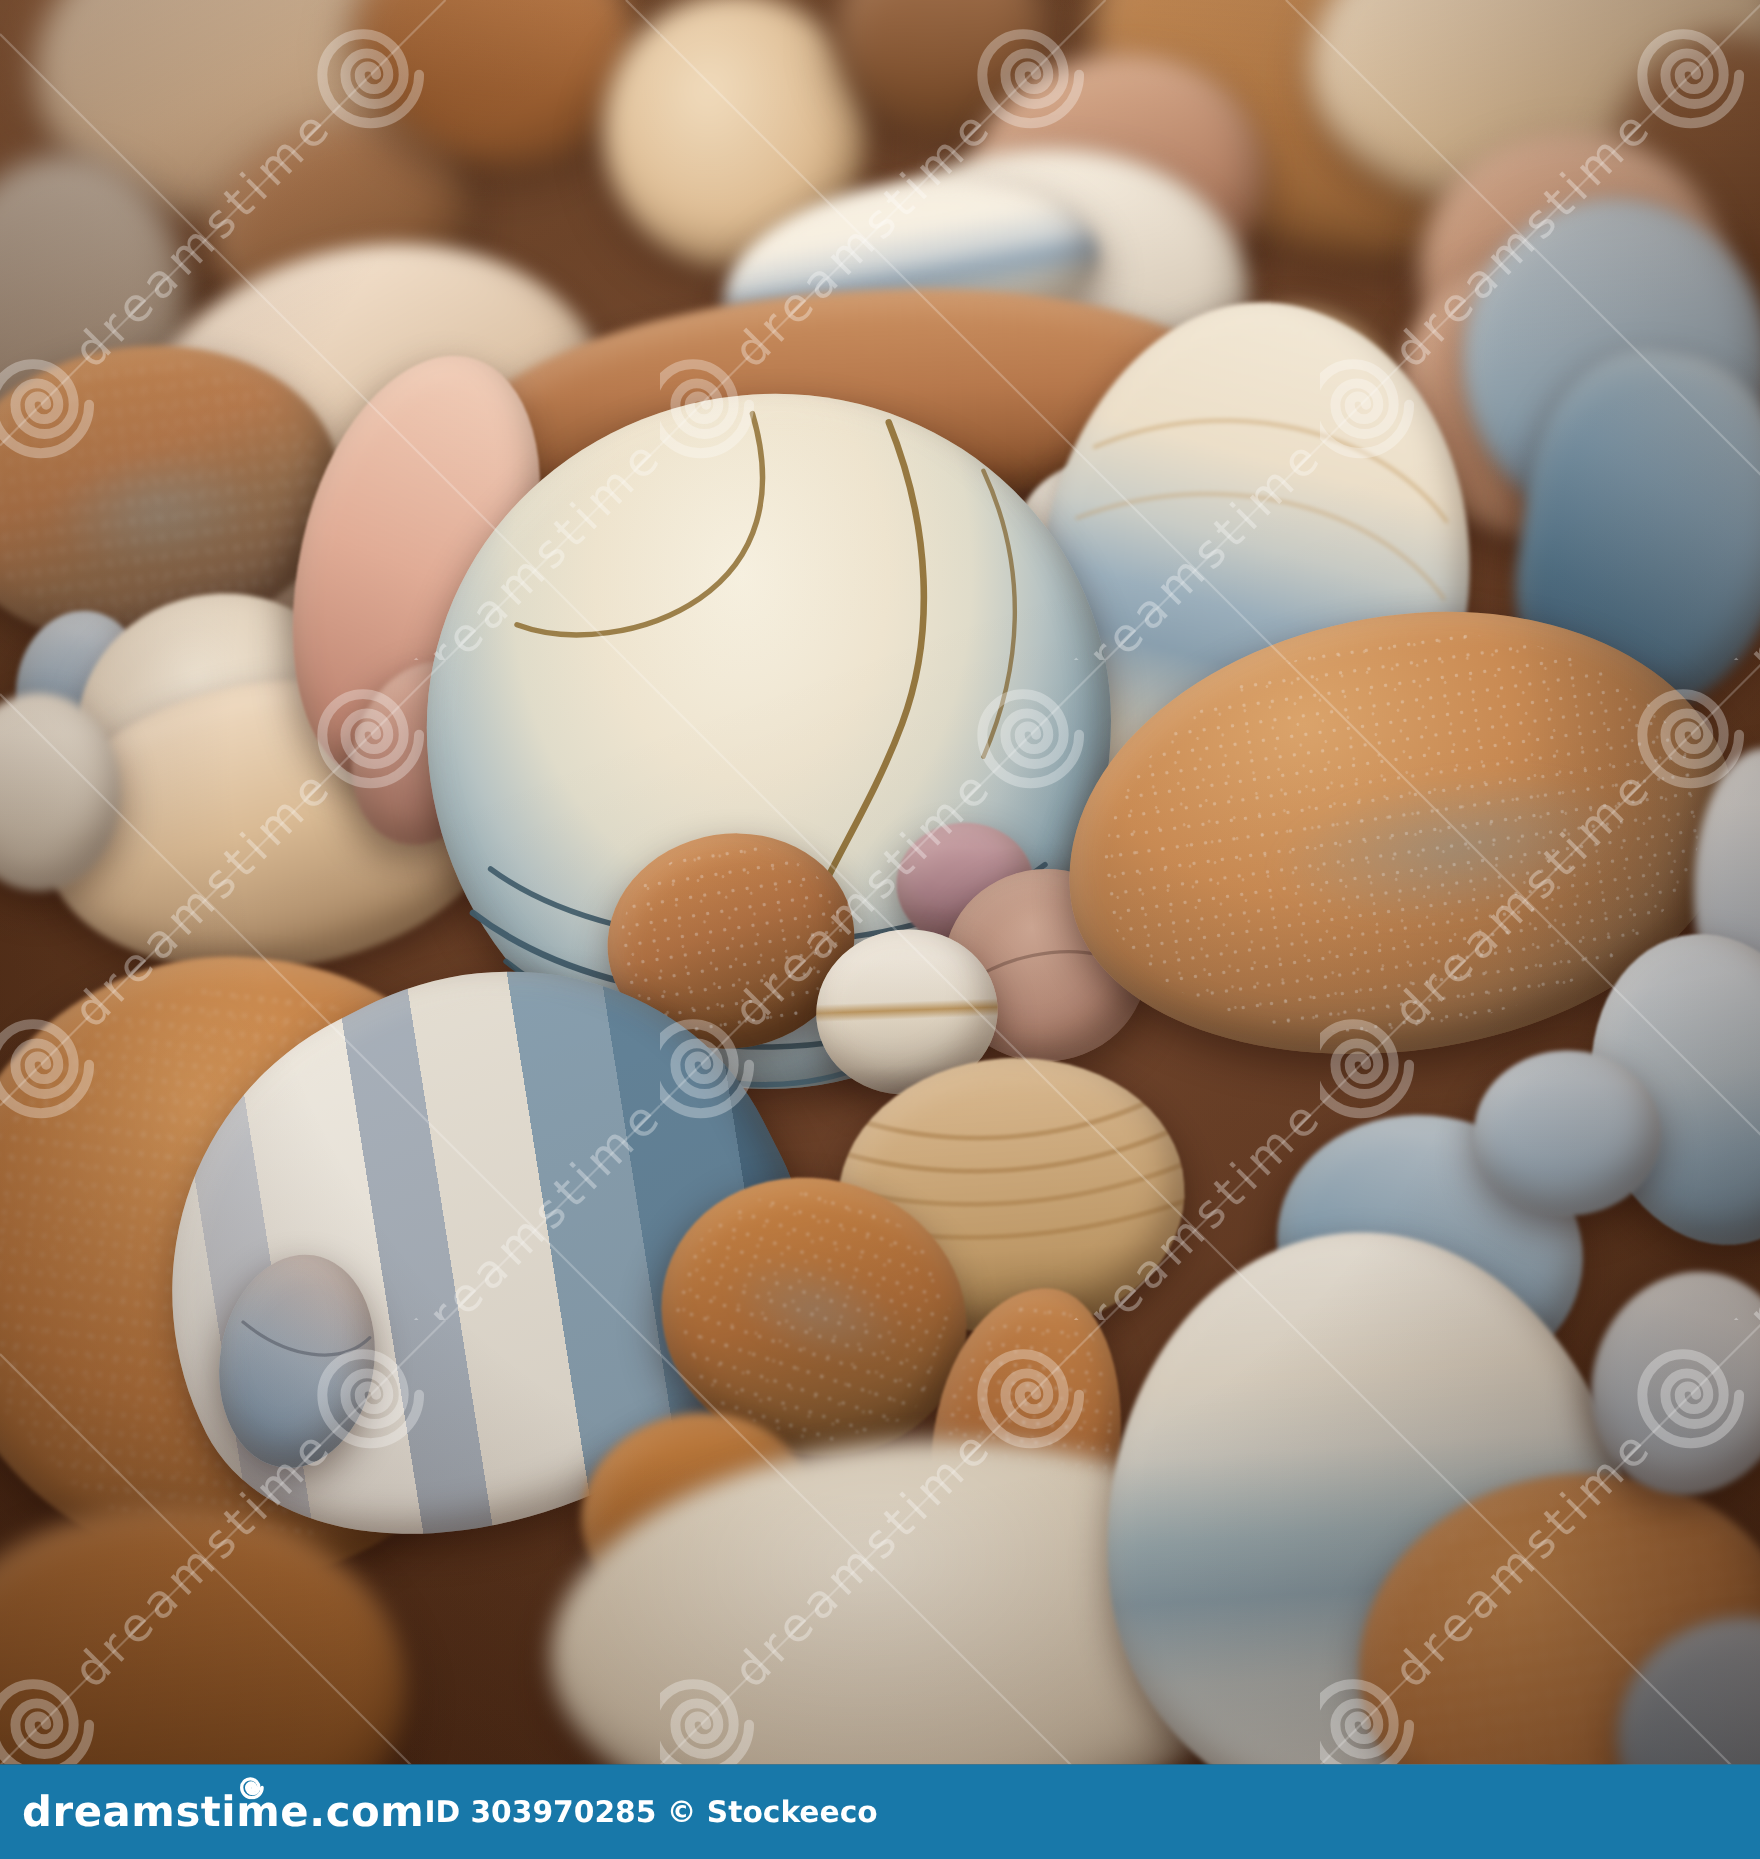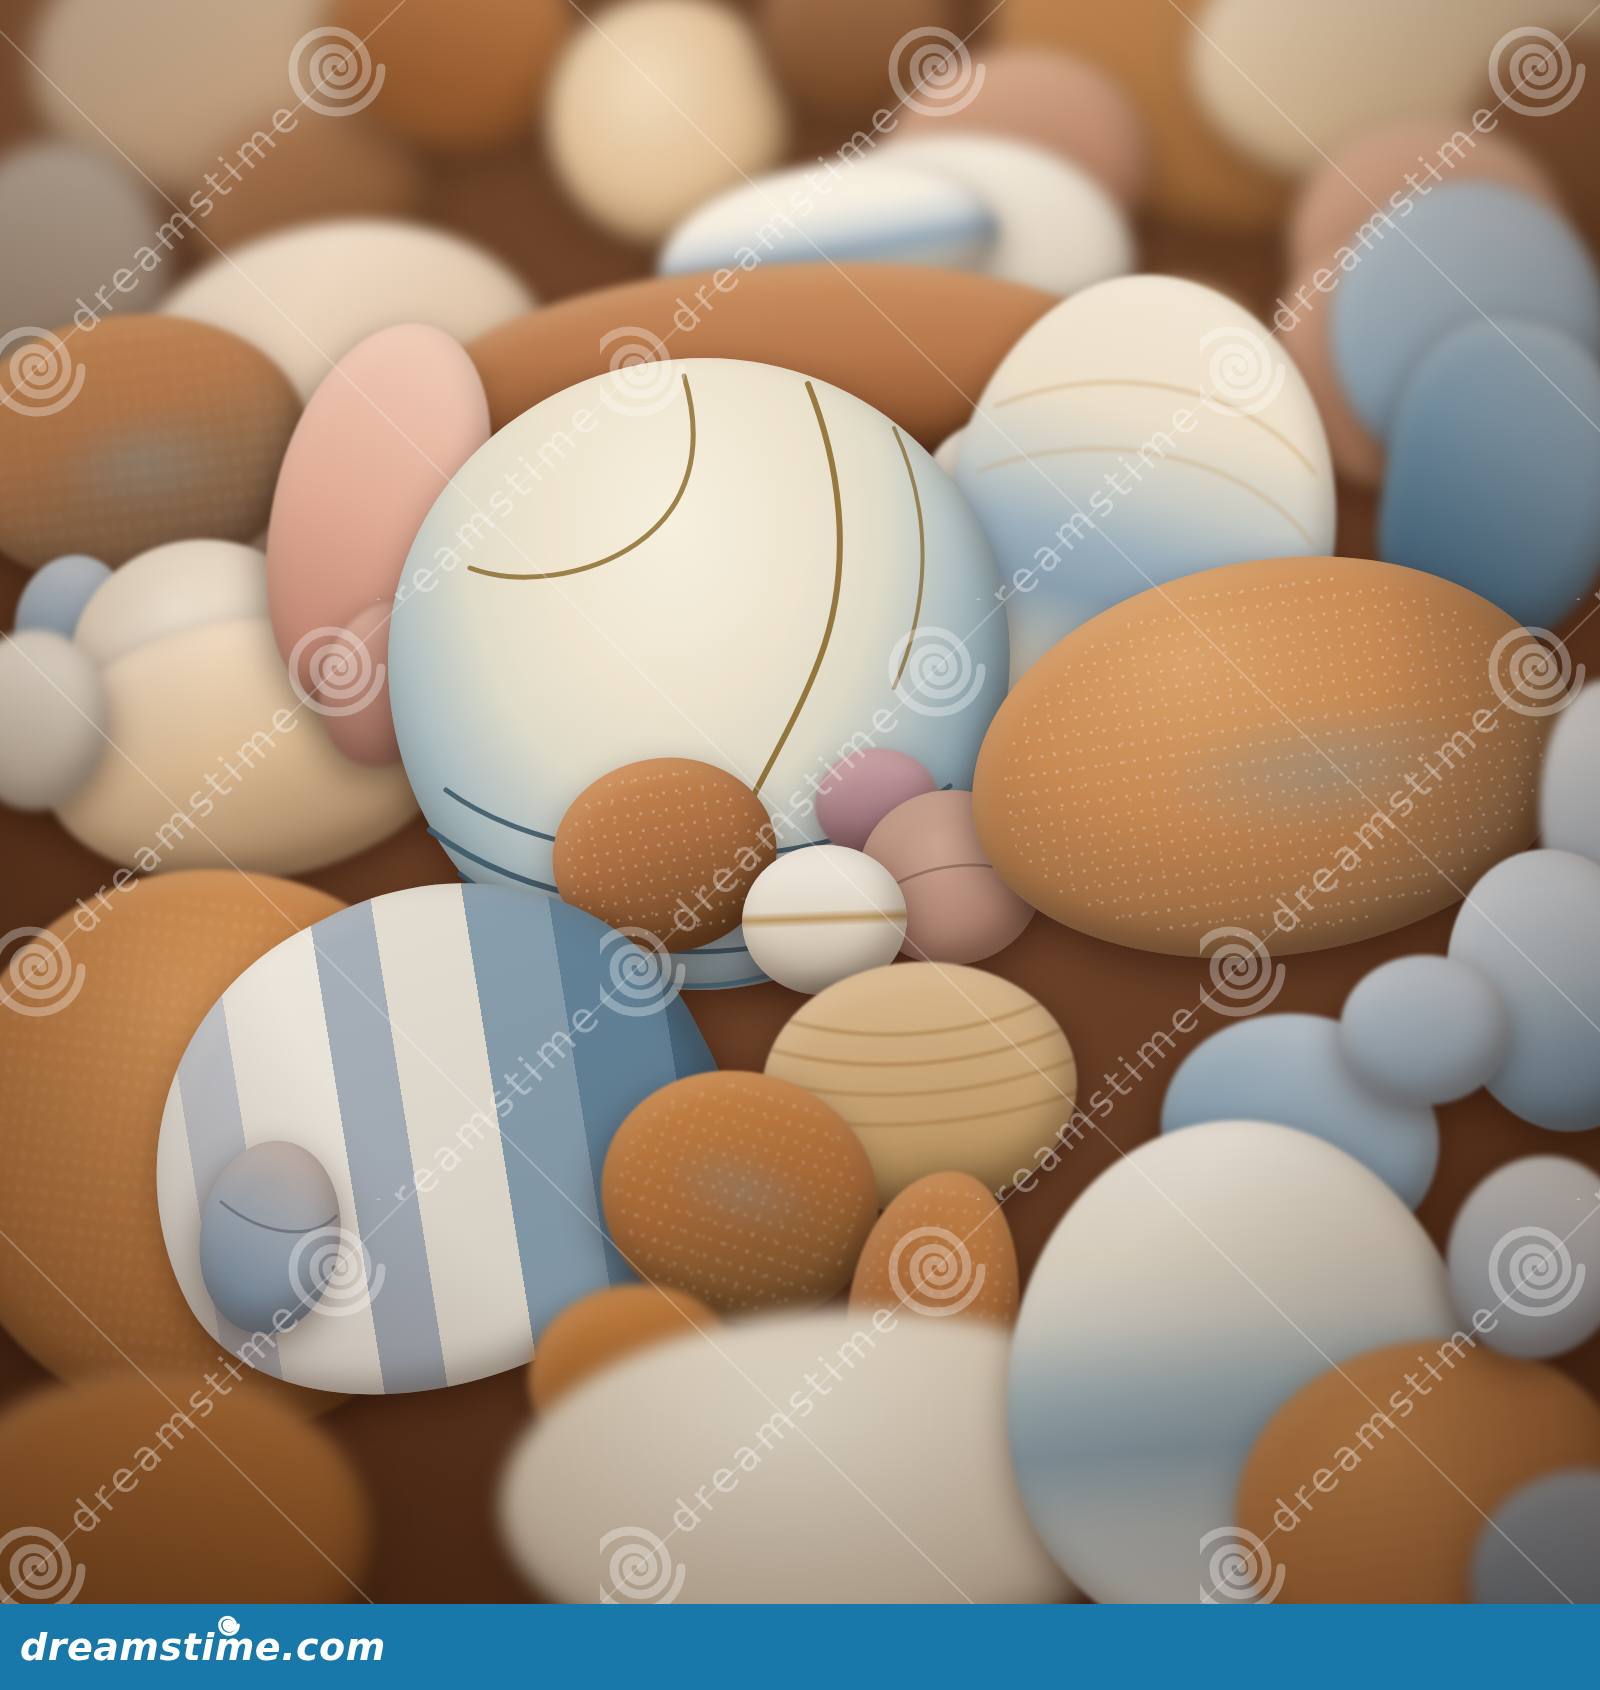--- a/index.html
+++ b/index.html
@@ -10,21 +10,21 @@
   .speckle{position:absolute;inset:5%;border-radius:inherit;opacity:.55;mix-blend-mode:screen;
     background-image:radial-gradient(circle, rgba(208,230,240,0.55) 1.2px, transparent 1.9px),
                      radial-gradient(circle, rgba(238,248,252,0.38) 1px, transparent 1.6px);
     background-size:13px 17px,23px 19px;}
   .patch{position:absolute;border-radius:50%;}
   #vignette{position:absolute;left:0;top:0;width:1600px;height:1604px;pointer-events:none;
     background:radial-gradient(ellipse at 50% 42%, rgba(0,0,0,0) 52%, rgba(38,17,6,0.42) 100%);}
   #warmlight{position:absolute;left:0;top:0;width:1600px;height:1604px;pointer-events:none;
     background:linear-gradient(160deg, rgba(255,214,160,0.10) 0%, rgba(0,0,0,0) 40%, rgba(25,8,2,0.18) 100%);}
   #watermark{position:absolute;left:0;top:0;pointer-events:none;}
-  #footer-bar{position:absolute;left:0;top:1604px;width:1600px;height:86px;display:flex;align-items:center;box-sizing:border-box;padding:0 30px 0 20px;font-style:italic;}
+  #footer-bar{position:absolute;left:0;top:1604px;width:1600px;height:86px;display:flex;align-items:center;box-sizing:border-box;padding:0 30px 0 20px;}
   #footer-logo{position:relative;font-weight:bold;font-size:38px;letter-spacing:0.5px;line-height:1;}
   #footer-logo .logo-spiral{position:absolute;left:198px;top:-14px;}
   #footer-credit{font-weight:bold;font-size:27px;line-height:1;}
 </style>
 </head>
 <body>
 
 <div id="stage">
   <div id="photo" style="background: radial-gradient(circle at 55% 45%, rgb(122, 76, 50) 0%, rgb(96, 56, 31) 60%, rgb(74, 40, 20) 100%);">
       <div class="stone" style="left: -70px; top: -90px; width: 380px; height: 360px; background: radial-gradient(at 35% 30%, rgb(150, 96, 60) 0%, rgb(107, 63, 36) 70%, rgb(80, 43, 22) 100%); border-radius: 50%; transform: rotate(12deg); filter: blur(16px); box-shadow: rgba(46, 22, 8, 0.35) -10px -18px 30px inset, rgba(255, 245, 230, 0.18) 8px 12px 26px inset, rgba(30, 12, 4, 0.45) 0px 14px 34px;"></div>
@@ -139,14 +139,15 @@
       </defs>
       <rect width="1600" height="1604" fill="url(#wmp)"></rect>
     </svg>
   <div id="footer-bar" style="background: rgb(24, 120, 169); color: rgb(255, 255, 255); height: 86px;">
     <div id="footer-logo">
       <span>dreamstime.com</span>
       <svg class="logo-spiral" width="22" height="22" viewBox="-52 -52 104 104">
           <path d="M44,0 A44,44 0 0 1 -44,0 A37,37 0 0 1 30,0 A26.5,26.5 0 0 1 -23,0 A19.5,19.5 0 0 1 16,0 A13,13 0 0 1 -10,0 A7.5,7.5 0 0 1 5,0" fill="none" stroke="#FFFFFF" stroke-width="14" stroke-linecap="round"></path>
         </svg>
     </div>
+    <div id="footer-credit">ID 303970285 © Stockeeco</div>
   </div>
 </div>
 
 </body></html>

